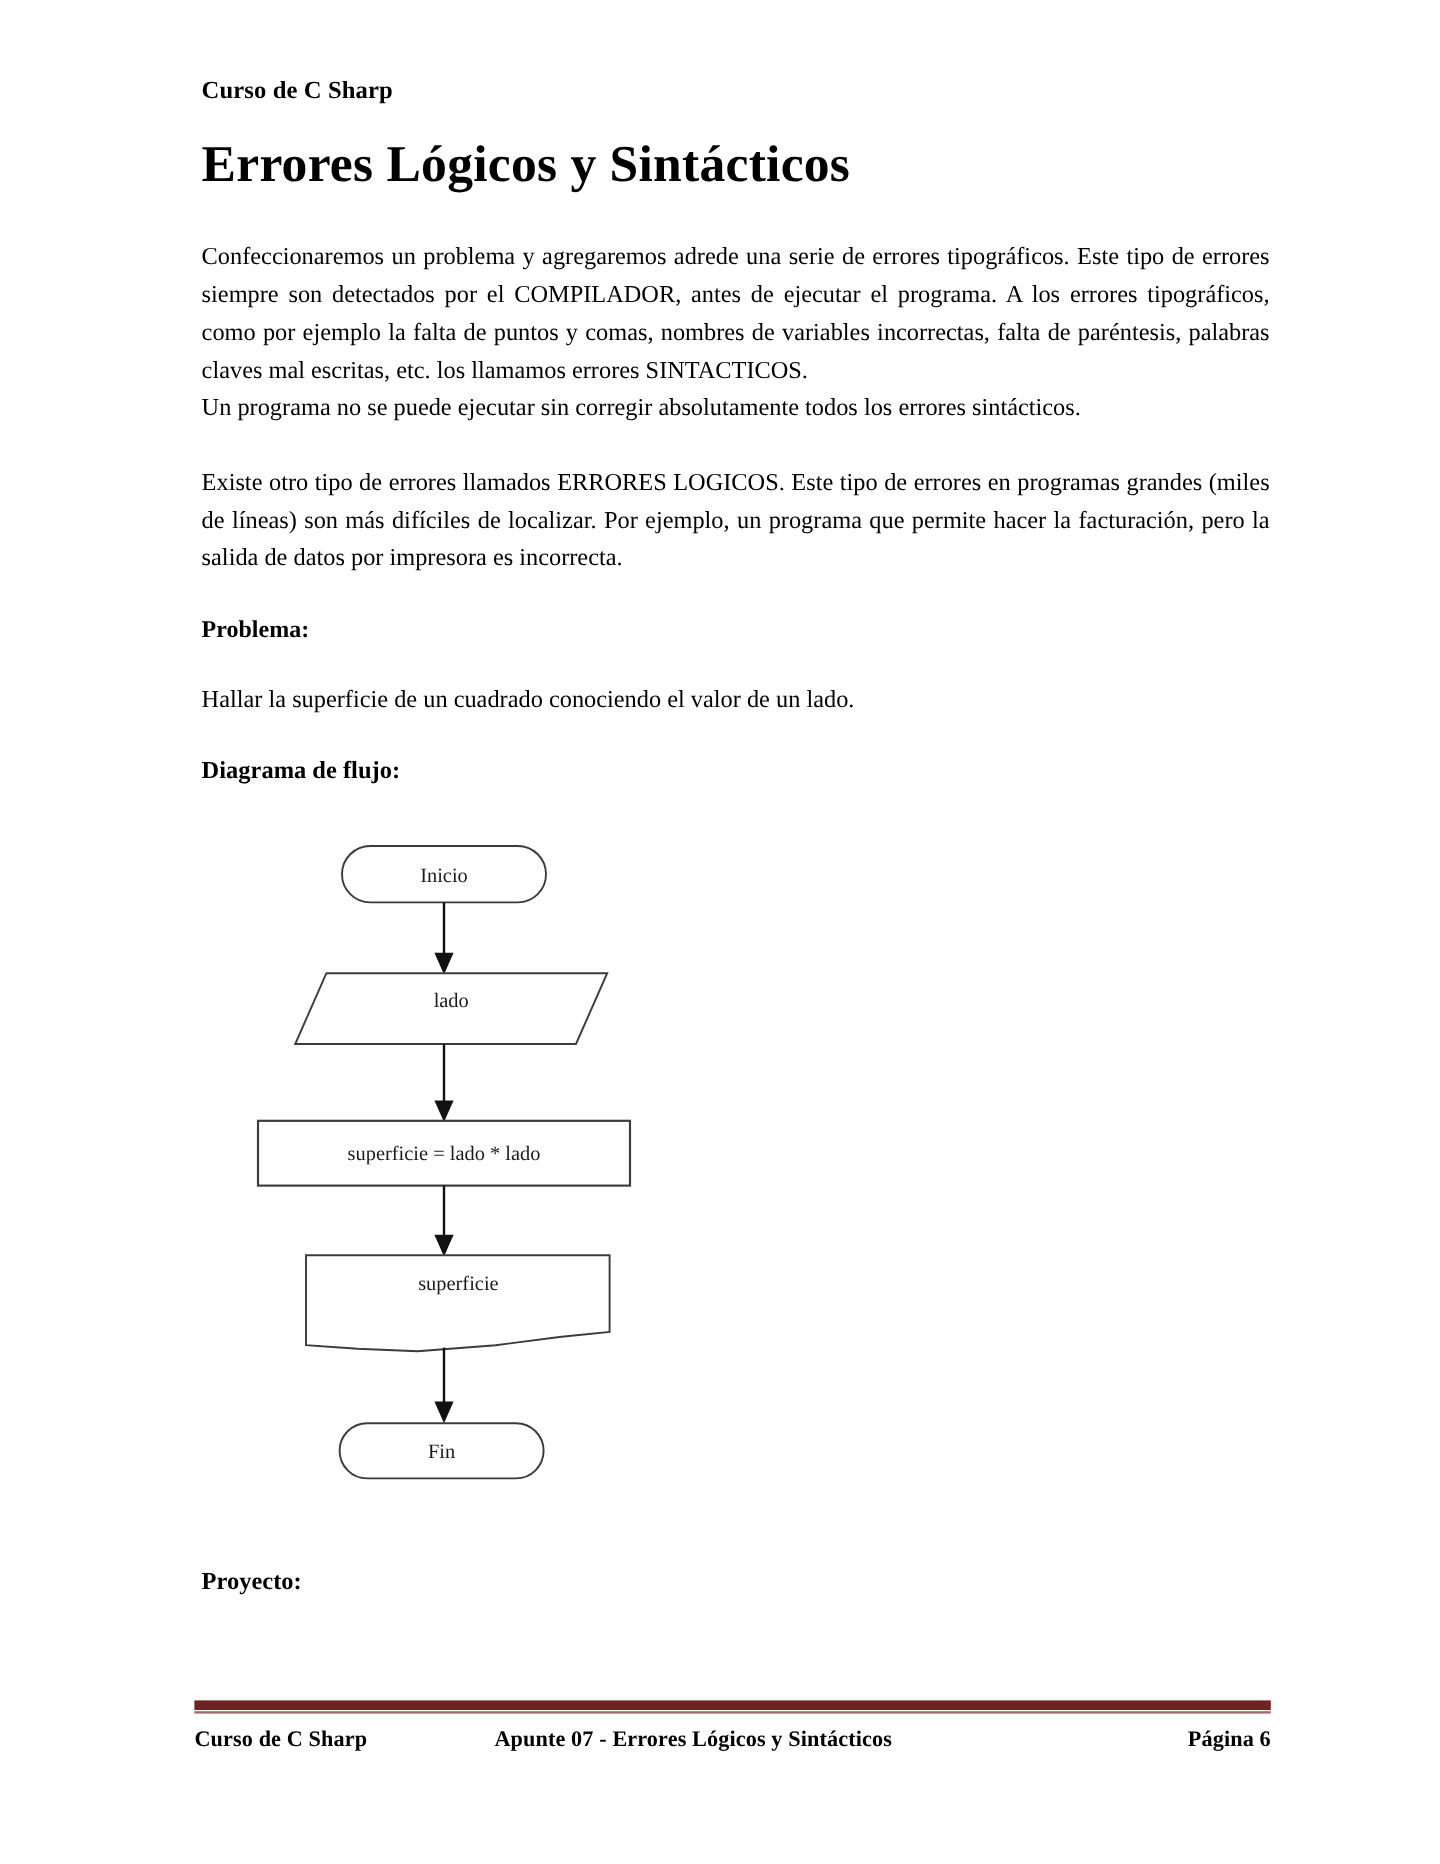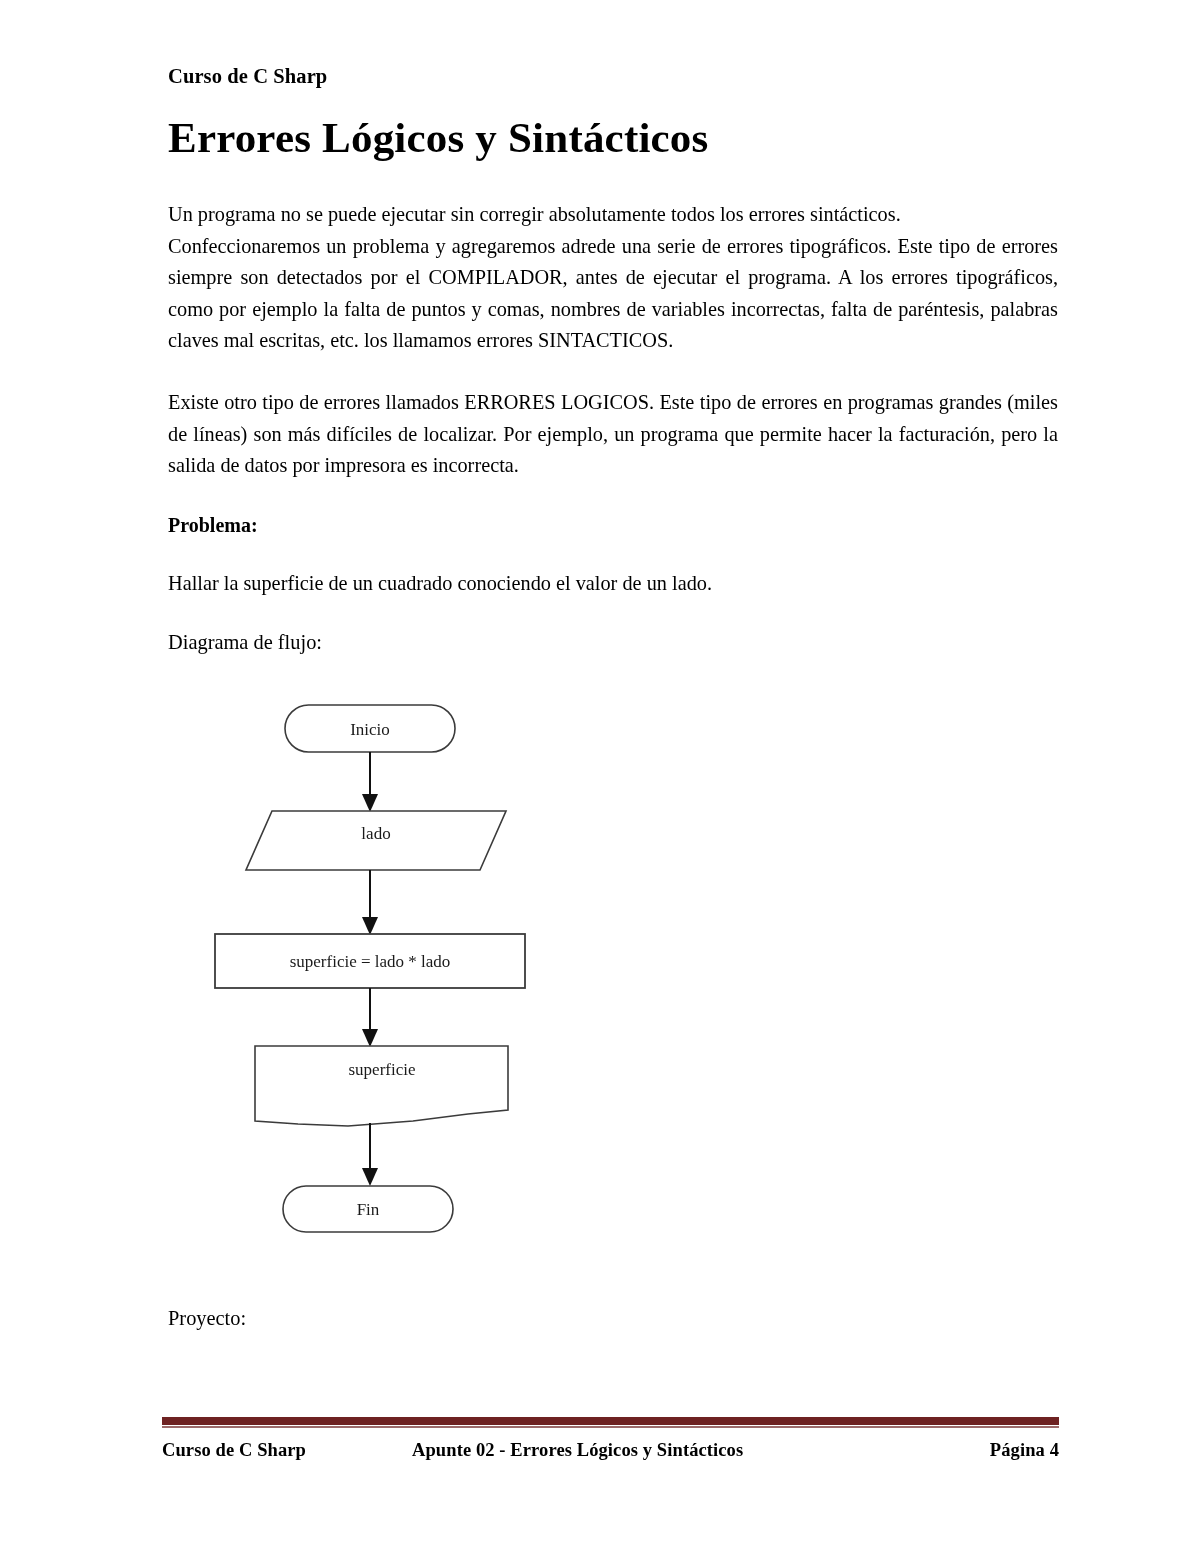--- a/index.html
+++ b/index.html
@@ -63,21 +63,21 @@
 
   .h2 {
     font-size: 20px;
     font-weight: bold;
     margin: 0;
     line-height: 1.3;
   }
 
   .h3 {
     font-size: 20.4px;
-    font-weight: normal;
+    font-weight: bold;
     margin: 0;
     line-height: 1.3;
   }
 
   
   .flowchart {
     position: absolute;
     left: 168px;
     top: 660px;
     width: 890px;
@@ -126,23 +126,23 @@
 <body>
 
 <div class="page">
 
   <div class="content">
 
     <div class="doc-kicker">Curso de C Sharp</div>
 
     <h1 class="doc-title">Errores Lógicos y Sintácticos</h1>
 
+    <p class="para">Confeccionaremos un problema y agregaremos adrede una serie de errores tipográficos. Este tipo de errores siempre son detectados por el COMPILADOR, antes de ejecutar el programa. A los errores tipográficos, como por ejemplo la falta de puntos y comas, nombres de variables incorrectas, falta de paréntesis, palabras claves mal escritas, etc. los llamamos errores SINTACTICOS.</p>
+
     <p class="para nojust">Un programa no se puede ejecutar sin corregir absolutamente todos los errores sintácticos.</p>
-
-    <p class="para">Confeccionaremos un problema y agregaremos adrede una serie de errores tipográficos. Este tipo de errores siempre son detectados por el COMPILADOR, antes de ejecutar el programa. A los errores tipográficos, como por ejemplo la falta de puntos y comas, nombres de variables incorrectas, falta de paréntesis, palabras claves mal escritas, etc. los llamamos errores SINTACTICOS.</p>
 
     <div class="gap-md"></div>
 
     <p class="para">Existe otro tipo de errores llamados ERRORES LOGICOS. Este tipo de errores en programas grandes (miles de líneas) son más difíciles de localizar. Por ejemplo, un programa que permite hacer la facturación, pero la salida de datos por impresora es incorrecta.</p>
 
     <div class="gap-md"></div>
 
     <h2 class="h2">Problema:</h2>
 
     <div class="gap-md"></div>
@@ -210,18 +210,18 @@
 
     <div class="gap-md"></div>
 
   </div>
 
   <div class="footer">
     <div class="footer-rule-thick"></div>
     <div class="footer-rule-thin"></div>
     <div class="footer-row">
       <div class="footer-left">Curso de C Sharp</div>
-      <div class="footer-center">Apunte 02 - Errores Lógicos y Sintácticos</div>
-      <div class="footer-right">Página 4</div>
+      <div class="footer-center">Apunte 07 - Errores Lógicos y Sintácticos</div>
+      <div class="footer-right">Página 6</div>
     </div>
   </div>
 
 </div>
 
 </body></html>

